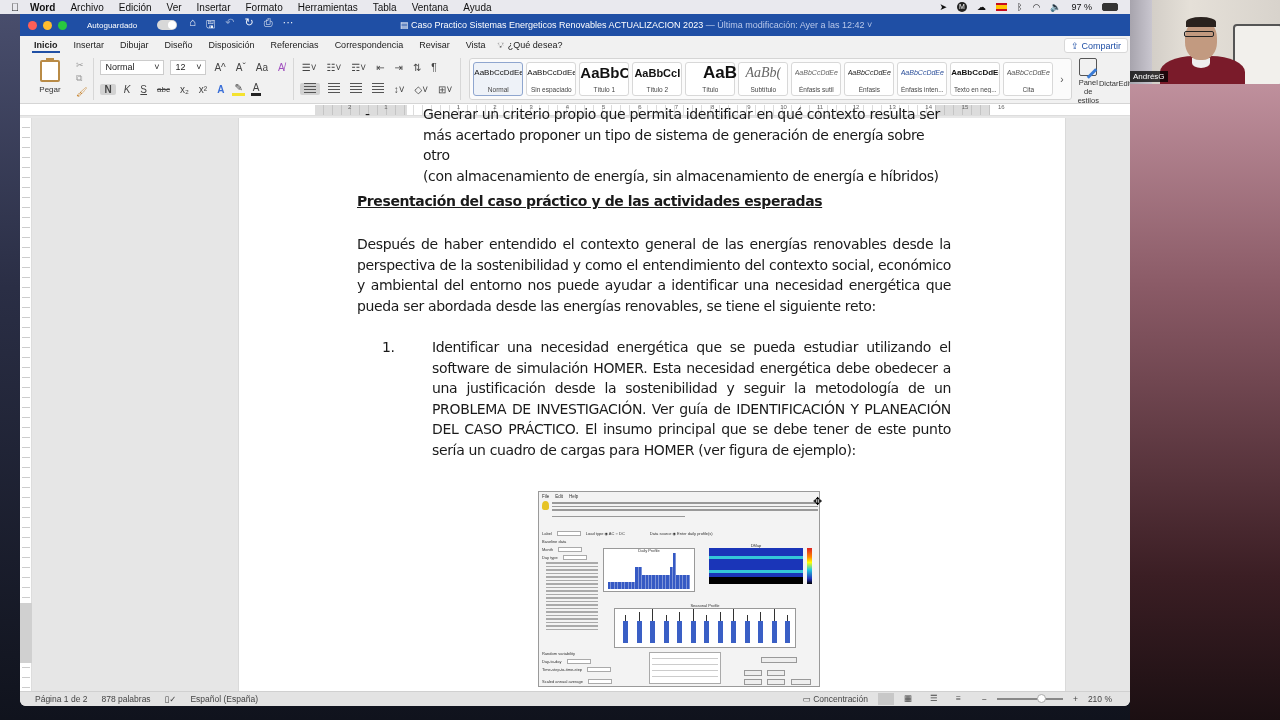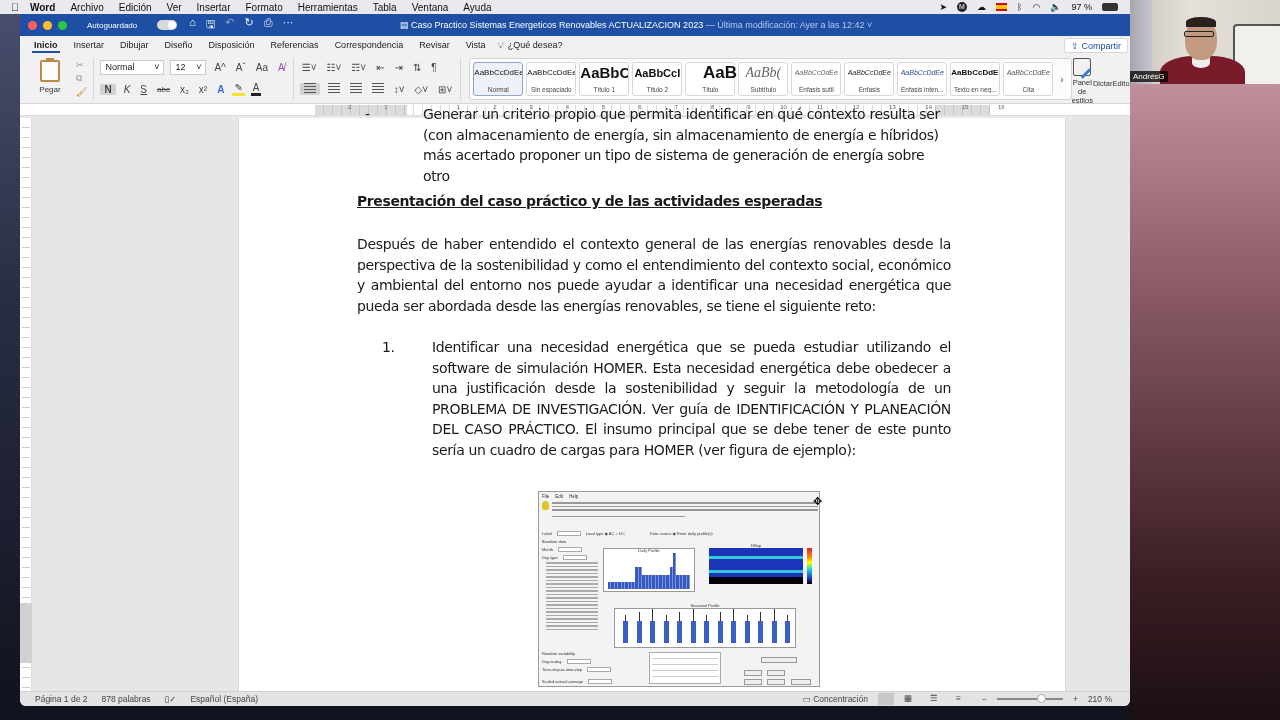--- a/index.html
+++ b/index.html
@@ -317,21 +317,21 @@
       <div class="style">
           <span class="pv b">AaBbCcDdEe</span>
           <span class="lb">Texto en neg...</span>
         </div>
       <div class="style">
           <span class="pv cita">AaBbCcDdEe</span>
           <span class="lb">Cita</span>
         </div>
       <span class="more-styles">›</span>
     </div>
-    <div class="big-action" style="">
+    <div class="big-action" style="margin-left:6px">
       <div class="ic"></div>
       <span>Panel de estilos</span>
     </div>
     <div class="big-action" style="padding-top:21px">
       <span>Dictar</span>
     </div>
     <div class="big-action" style="padding-top:21px">
       <span>Editor</span>
     </div>
   </div>
@@ -368,22 +368,22 @@
     <div class="vruler">
       <div class="ticks"></div>
       <div class="bottom-margin"></div>
     </div>
 
     <div class="page">
       <div class="bullet-item">
         <span class="dash">-</span>
         <div class="txt">
           <div>Generar un criterio propio que permita identificar en qué contexto resulta ser</div>
+          <div>más acertado proponer un tipo de sistema de generación de energía sobre otro</div>
           <div>(con almacenamiento de energía, sin almacenamiento de energía e híbridos)</div>
-          <div>más acertado proponer un tipo de sistema de generación de energía sobre otro</div>
         </div>
       </div>
 
       <div class="content heading" style="top:75px">Presentación del caso práctico y de las actividades esperadas</div>
 
       <div class="content p" style="top:116px">Después de haber entendido el contexto general de las energías renovables desde la perspectiva de la sostenibilidad y como el entendimiento del contexto social, económico y ambiental del entorno nos puede ayudar a identificar una necesidad energética que pueda ser abordada desde las energías renovables, se tiene el siguiente reto:</div>
 
       <div class="numbered" style="left:143px; top:219px; width:569px">
         <span class="num">1.</span>
         <div class="txt">Identificar una necesidad energética que se pueda estudiar utilizando el software de simulación HOMER. Esta necesidad energética debe obedecer a una justificación desde la sostenibilidad y seguir la metodología de un PROBLEMA DE INVESTIGACIÓN. Ver guía de IDENTIFICACIÓN Y PLANEACIÓN DEL CASO PRÁCTICO. El insumo principal que se debe tener de este punto sería un cuadro de cargas para HOMER (ver figura de ejemplo):</div>

